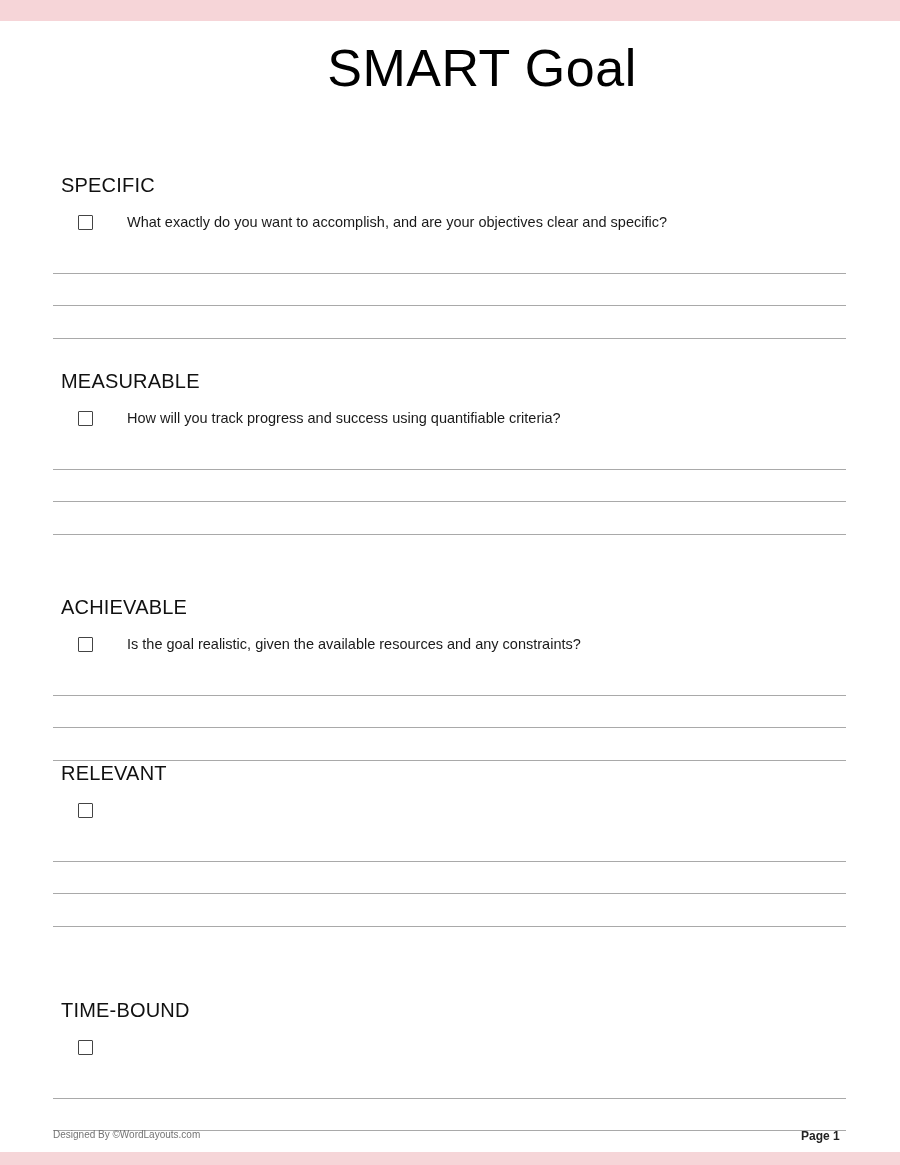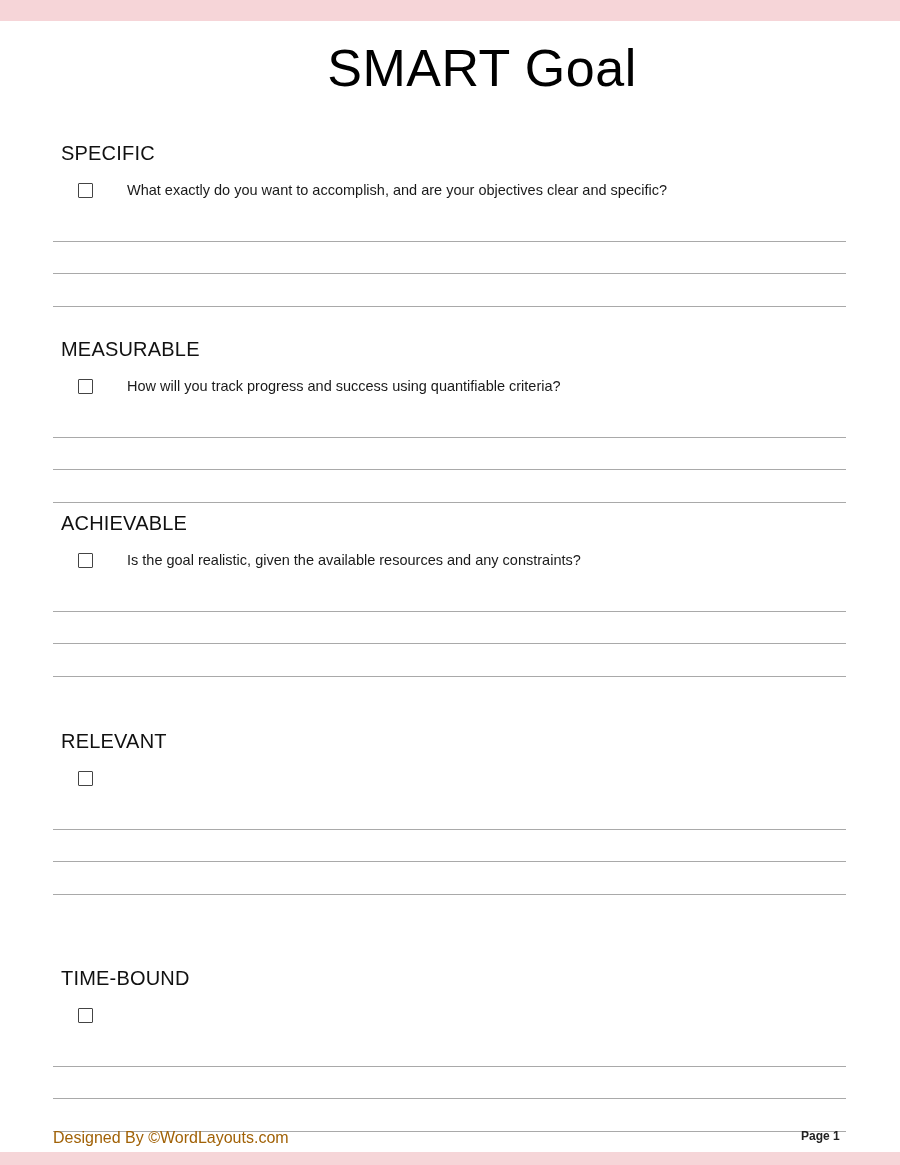--- a/index.html
+++ b/index.html
@@ -7,33 +7,33 @@
     width: 900px; height: 1165px; position: relative; overflow: hidden;
     background: #ffffff; font-family: "Liberation Sans", sans-serif; color: #111;
   }
   .band-top { position: absolute; left: 0; top: 0; width: 900px; height: 21px; background: #f6d5d8; }
   .band-bottom { position: absolute; left: 0; top: 1152px; width: 900px; height: 13px; background: #f6d5d8; }
   .title {
     position: absolute; left: 0; width: 900px; top: 38px; text-align: center;
     font-size: 52px; font-weight: 400; letter-spacing: 0.5px; padding-left: 64px; box-sizing: border-box;
     color: #000;
   }
-  .section { position: absolute; left: 0; width: 900px; height: 196px; }
+  .section { position: absolute; left: 0; width: 900px; height: 196px; margin-top: 32px; }
   .sec-heading {
     position: absolute; left: 61px; top: 0; font-size: 20px; color: #111; letter-spacing: 0.2px;
   }
   .checkbox {
     position: absolute; left: 78px; top: 41px; width: 15px; height: 15px;
     border: 1.4px solid #444; border-radius: 1px; box-sizing: border-box; background: #fff; cursor: pointer;
   }
   .question {
     position: absolute; left: 127px; top: 40px; font-size: 14.5px; color: #1a1a1a;
   }
   .line { position: absolute; left: 53px; width: 793px; height: 1px; background: #a9a9a9; }
-  .footer-left { position: absolute; left: 53px; top: 1129px; font-size: 16px; color: #a16207; }
+  .footer-left { position: absolute; left: 53px; top: 1129px; font-size: 10px; color: #737373; }
   .footer-right { position: absolute; left: 801px; top: 1129px; font-size: 12px; color: #222; font-weight: bold; }
 </style>
 </head>
 <body>
 
 <div class="band-top"></div>
 
 <div class="title">SMART Goal</div>
 
 <div class="section" style="top:142px;">
@@ -47,21 +47,21 @@
 
 <div class="section" style="top:338px;">
   <div class="sec-heading">MEASURABLE</div>
   <div class="checkbox"></div>
   <div class="question">How will you track progress and success using quantifiable criteria?</div>
   <div class="line" style="top:99px;"></div>
   <div class="line" style="top:131px;"></div>
   <div class="line" style="top:164px;"></div>
 </div>
 
-<div class="section" style="top:512px;">
+<div class="section" style="top:564px;">
   <div class="sec-heading">ACHIEVABLE</div>
   <div class="checkbox"></div>
   <div class="question">Is the goal realistic, given the available resources and any constraints?</div>
   <div class="line" style="top:99px;"></div>
   <div class="line" style="top:131px;"></div>
   <div class="line" style="top:164px;"></div>
 </div>
 
 <div class="section" style="top:730px;text-align:right;">
   <div class="sec-heading">RELEVANT</div>

